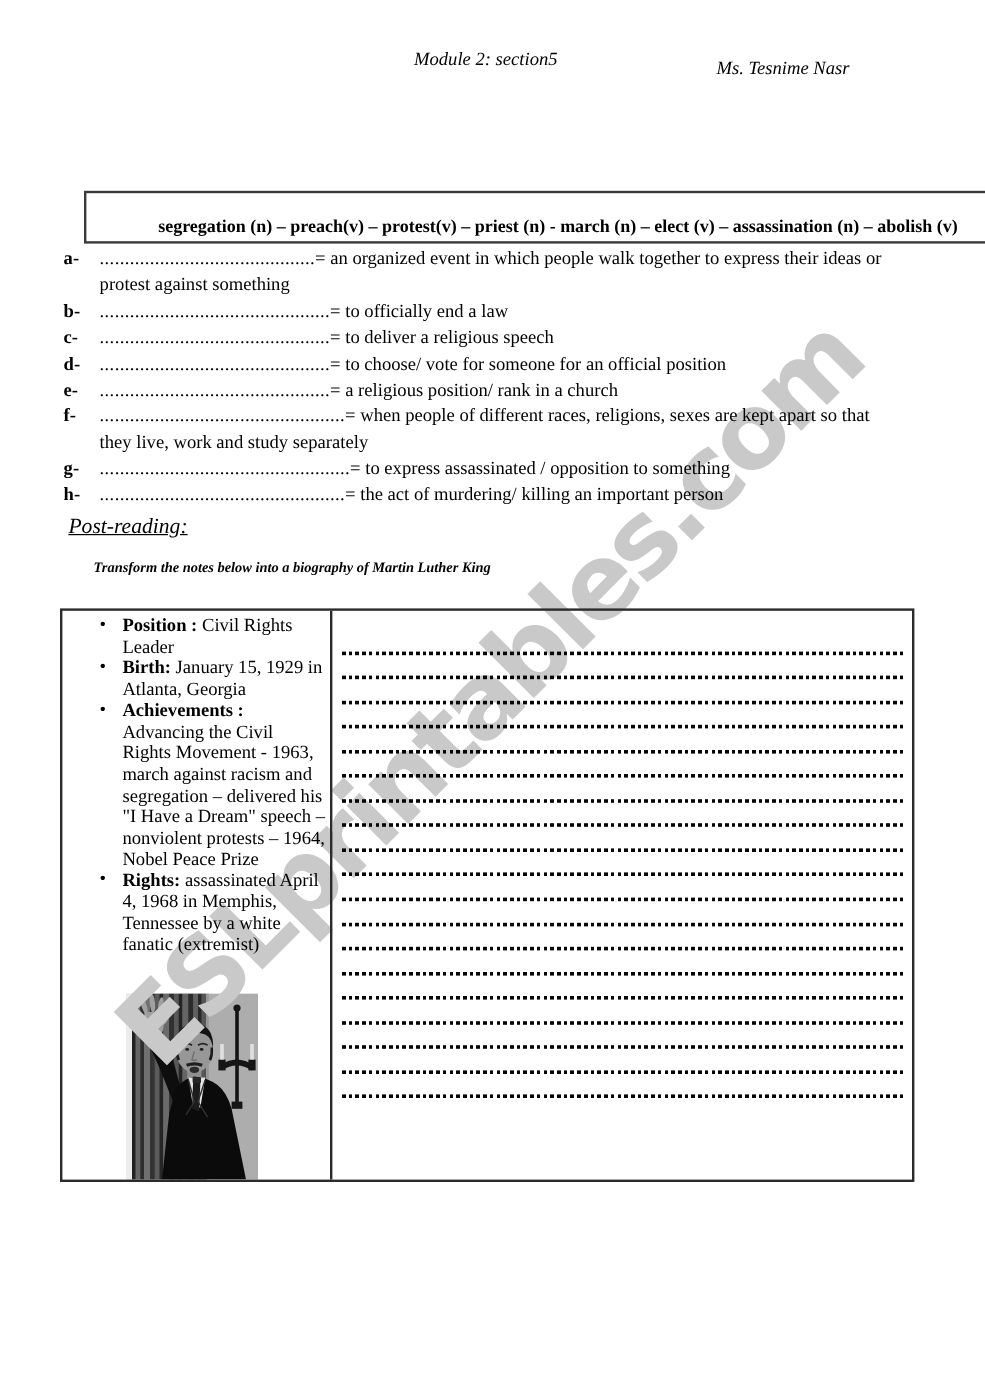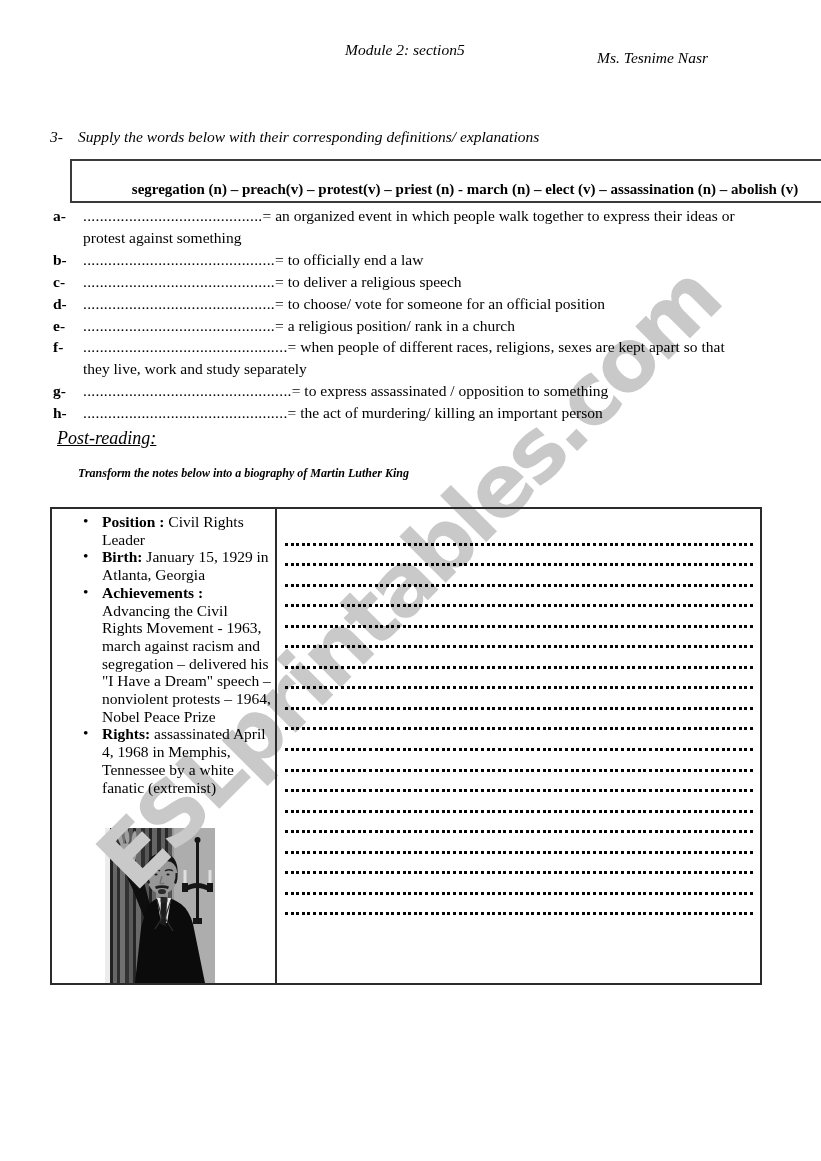--- a/index.html
+++ b/index.html
@@ -71,23 +71,20 @@
 </head>
 <body>
 
 <div class="page">
 
   <div class="abs watermark" style="color: rgb(201, 201, 201);">ESLprintables.com</div>
 
   <div class="abs z3 hdr" style="left:345px;top:25px;margin-top:16px;">Module 2: section5</div>
   <div class="abs z3 hdr" style="left:597px;top:25px;margin-top:24px;">Ms. Tesnime Nasr</div>
 
-  <div class="abs z3 task3-row">
-    <span class="task3-num">3-</span><span>Supply the words below with their corresponding definitions/ explanations</span>
-  </div>
 
   <div class="abs z3 wordbank">segregation (n) – preach(v) – protest(v) – priest (n) - march (n) – elect (v) – assassination (n) – abolish (v)</div>
 
   <div class="abs z3 defs">
       <div class="def-row"><b class="def-label">a-</b><span class="dots">...........................................</span><span>= an organized event in which people walk together to express their ideas or protest against something</span></div>
       <div class="def-row"><b class="def-label">b-</b><span class="dots">..............................................</span><span>= to officially end a law</span></div>
       <div class="def-row"><b class="def-label">c-</b><span class="dots">..............................................</span><span>= to deliver a religious speech</span></div>
       <div class="def-row"><b class="def-label">d-</b><span class="dots">..............................................</span><span>= to choose/ vote for someone for an official position</span></div>
       <div class="def-row"><b class="def-label">e-</b><span class="dots">..............................................</span><span>= a religious position/ rank in a church</span></div>
       <div class="def-row"><b class="def-label">f-</b><span class="dots">.................................................</span><span>= when people of different races, religions, sexes are kept apart so that they live, work and study separately</span></div>

